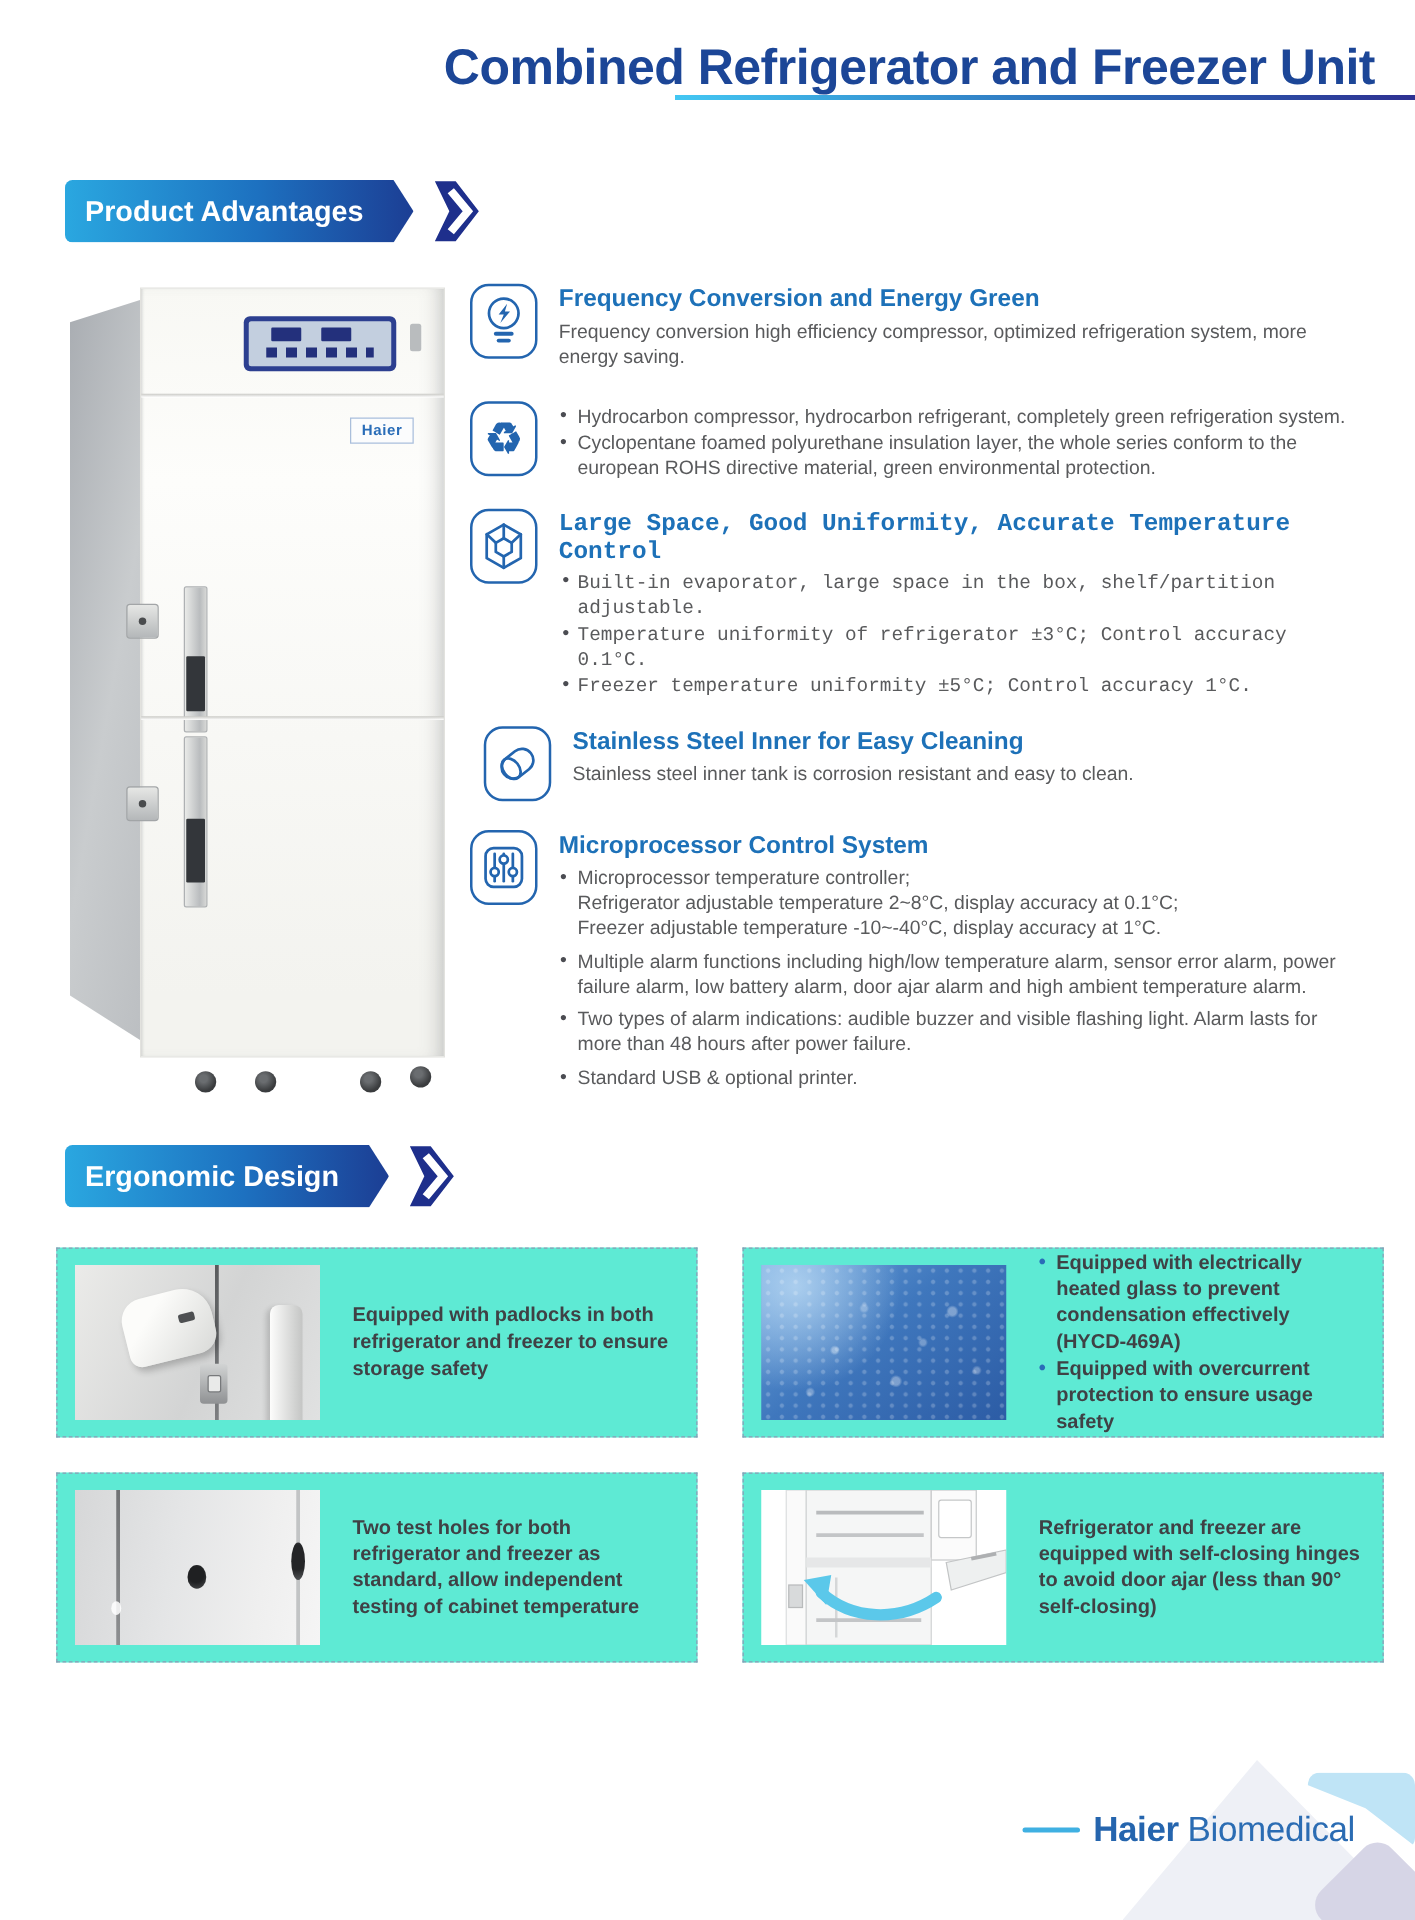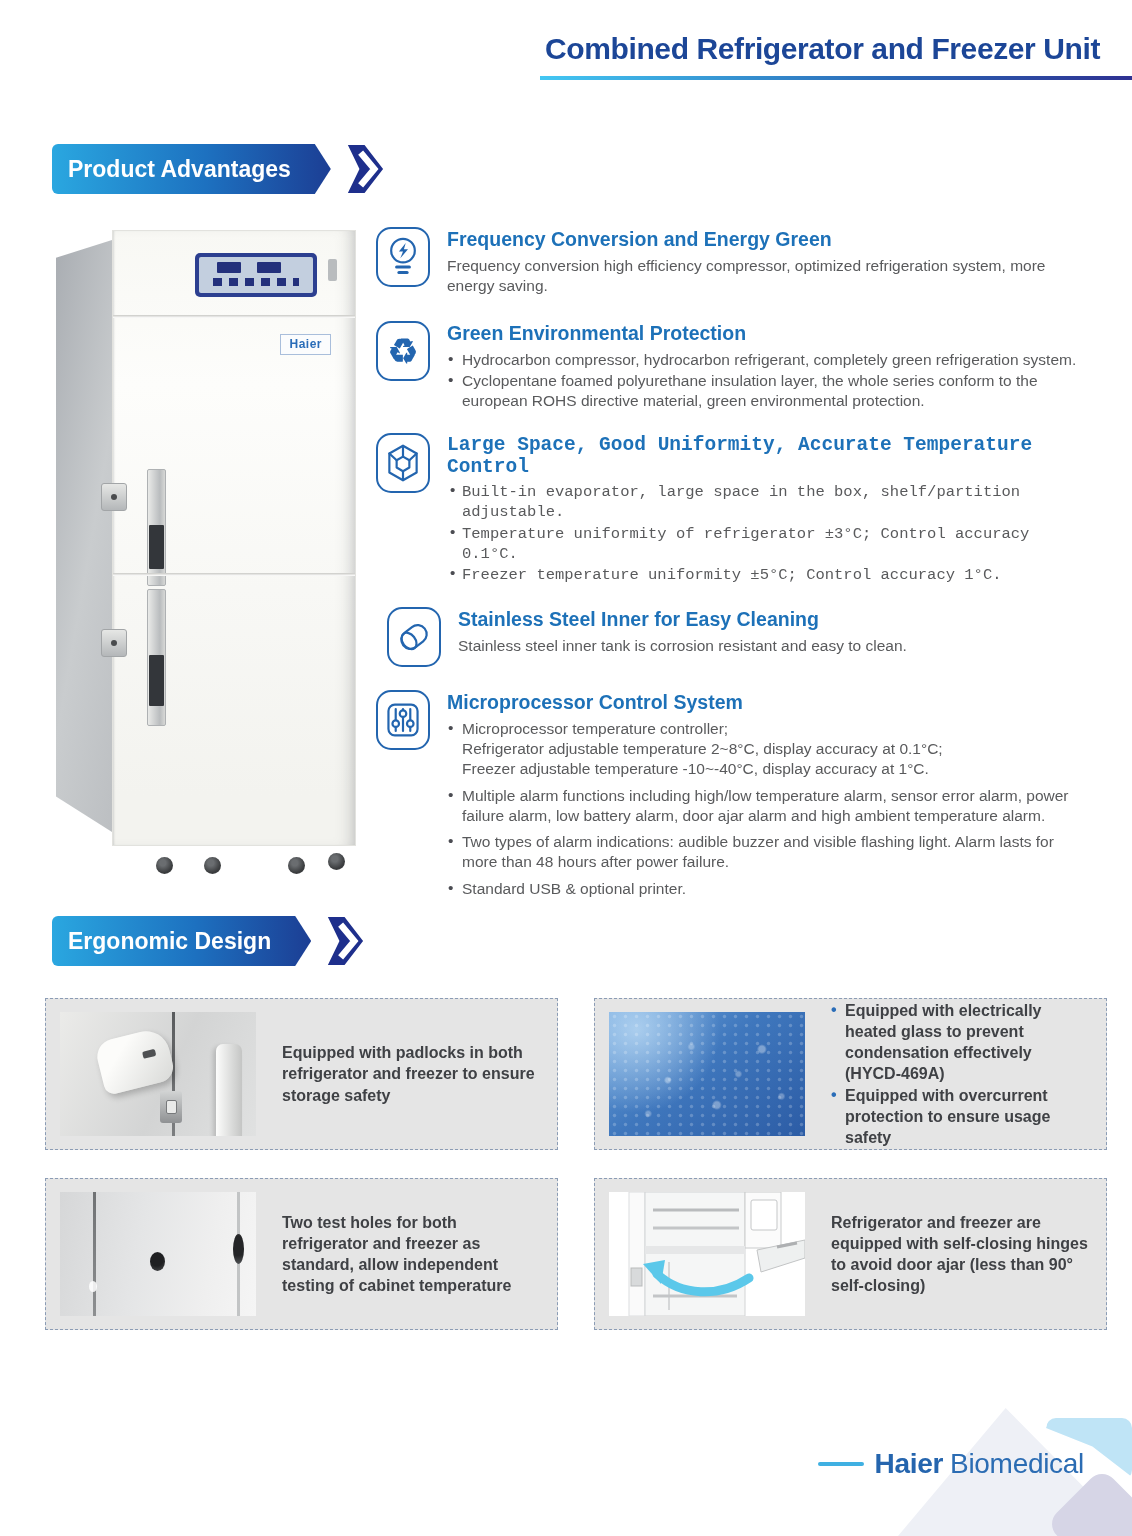--- a/index.html
+++ b/index.html
@@ -4,21 +4,21 @@
 <style>
   html,body { margin:0; padding:0; background:#ffffff; }
   .page {
     position:relative; width:1132px; height:1536px; overflow:hidden;
     background:#ffffff; font-family:"Liberation Sans", sans-serif;
   }
 
   
   .header-title {
     position:absolute; top:32px; right:32px;
-    font-size:30px; font-weight:bold; color:#1c4697; letter-spacing:-0.4px;
+    font-size:40px; font-weight:bold; color:#1c4697; letter-spacing:-0.4px;
   }
   .header-rule {
     position:absolute; top:76px; left:540px; right:0; height:4px;
     background:linear-gradient(90deg,#43c7f3 0%, #2a66b5 60%, #2e3192 100%);
   }
 
   
   .banner { position:absolute; left:52px; display:flex; align-items:center; }
   .banner-bar {
     height:50px; display:flex; align-items:center;
@@ -101,21 +101,21 @@
     background:radial-gradient(circle at 40% 35%, #6a6d70 20%, #3a3c3e 65%); }
   .cst1 { left:100px; } .cst2 { left:148px; } .cst3 { left:232px; } .cst4 { left:272px; bottom:10px; }
 
   
   .ergo-grid {
     position:absolute; left:45px; top:998px; width:1062px;
     display:grid; grid-template-columns:1fr 1fr; column-gap:36px; row-gap:28px;
   }
   .ergo-box {
     border:1.6px dashed #8b9cb5; height:152px; box-sizing:border-box;
-    padding:12px 14px; display:flex; align-items:center; background:#e5e5e5;
+    padding:12px 14px; display:flex; align-items:center; background:#5eead4;
   }
   .ergo-img { flex:none; width:196px; height:124px; position:relative; overflow:hidden; }
   .ergo-text { margin-left:26px; font-weight:bold; color:#3f4145; font-size:16px; line-height:1.32; }
   .e-bullets { list-style:none; margin:0; padding:0; }
   .e-bullets li { position:relative; padding-left:14px; font-weight:bold; color:#3f4145;
     font-size:16px; line-height:1.32; }
   .e-bullets li::before { content:"•"; position:absolute; left:0; top:-1px; color:#2a6db8; }
 
   
   .img-padlock { background:linear-gradient(115deg,#ebebe9 0%, #d3d4d4 55%, #e0e1e1 100%); }
@@ -237,21 +237,20 @@
         <div class="f-title">Frequency Conversion and Energy Green</div>
         <div class="f-text">Frequency conversion high efficiency compressor, optimized refrigeration system, more energy saving.</div>
       </div>
     </div>
 
     <div class="feature f2">
       <div class="f-icon">
         <div class="recycle-glyph">♻</div>
       </div>
       <div class="f-body">
-        <div class="f-title">Green Environmental Protection</div>
         <ul class="f-bullets">
           <li>Hydrocarbon compressor, hydrocarbon refrigerant, completely green refrigeration system.</li>
           <li>Cyclopentane foamed polyurethane insulation layer, the whole series conform to the european ROHS directive material, green environmental protection.</li>
         </ul>
       </div>
     </div>
 
     <div class="feature f3">
       <div class="f-icon">
         <svg class="isvg" width="40" height="46" viewBox="0 0 44 48">

